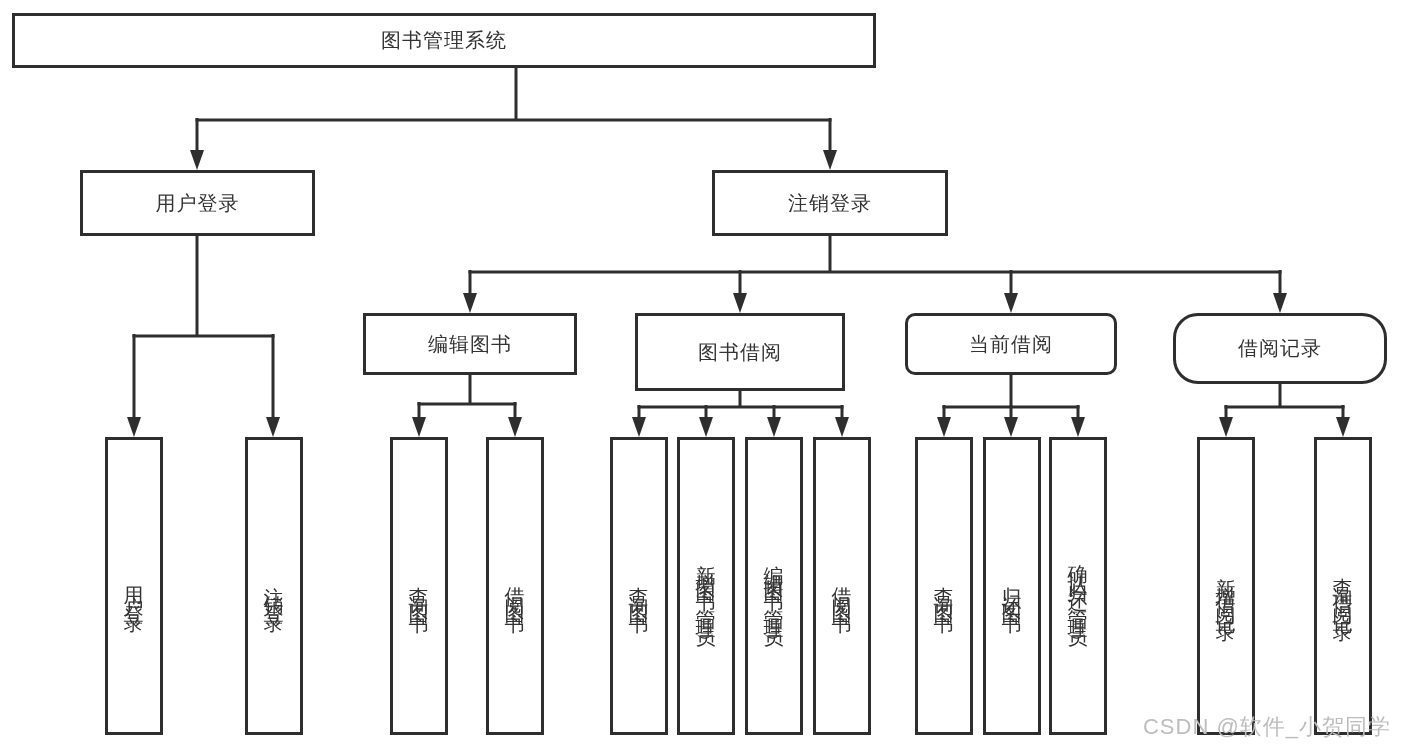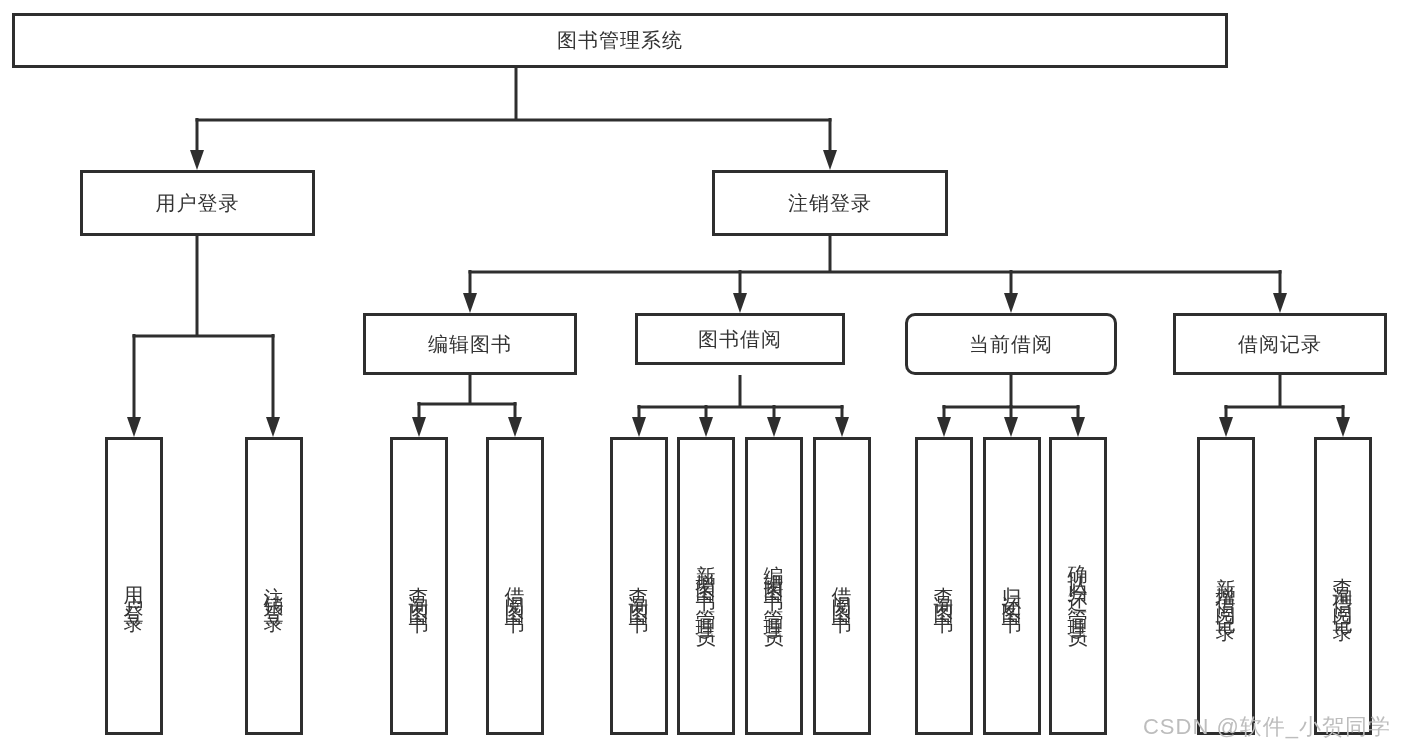--- a/index.html
+++ b/index.html
@@ -34,27 +34,27 @@
   }
   .node.v {
     font-size: 20px;
     writing-mode: vertical-rl;
     text-orientation: mixed;
     letter-spacing: 9px;
     line-height: 1;
     padding-top: 6px;
   }
   
-  .b-root      { left: 12px;   top: 13px;  width: 1216px; height: 55px; }
+  .b-root      { left: 12px;   top: 13px;  width: 864px; height: 55px; }
   .b-userlogin { left: 80px;   top: 170px; width: 235px;  height: 66px; }
   .b-bookmgmt  { left: 712px;  top: 170px; width: 236px;  height: 66px; }
   .b-nb        { left: 363px;  top: 313px; width: 214px;  height: 62px; }
-  .b-tb        { left: 635px;  top: 313px; width: 210px;  height: 52px; }
+  .b-tb        { left: 635px;  top: 313px; width: 210px;  height: 78px; }
   .b-cb        { left: 905px;  top: 313px; width: 212px;  height: 62px; border-radius: 10px; }
-  .b-br        { left: 1173px; top: 313px; width: 214px;  height: 62px; }
+  .b-br        { left: 1173px; top: 313px; width: 214px;  height: 71px; border-radius: 25px; }
   .leaf        { top: 437px; width: 58px; height: 298px; }
   .l-ul1 { left: 105px; }
   .l-ul2 { left: 245px; }
   .l-nb1 { left: 390px; }
   .l-nb2 { left: 486px; }
   .l-tb1 { left: 610px; }
   .l-tb2 { left: 677px; }
   .l-tb3 { left: 745px; }
   .l-tb4 { left: 813px; }
   .l-cb1 { left: 915px; }

